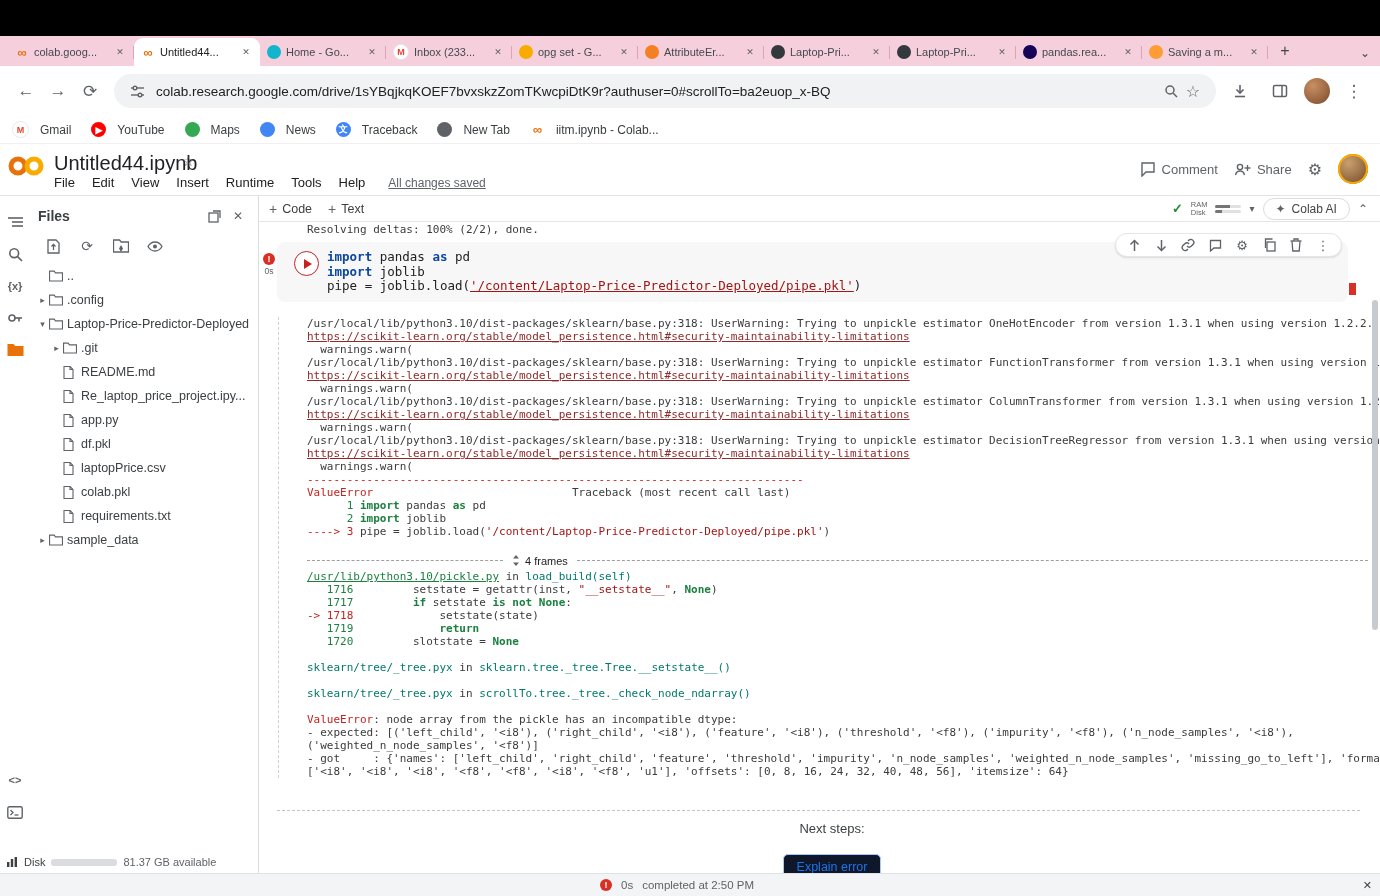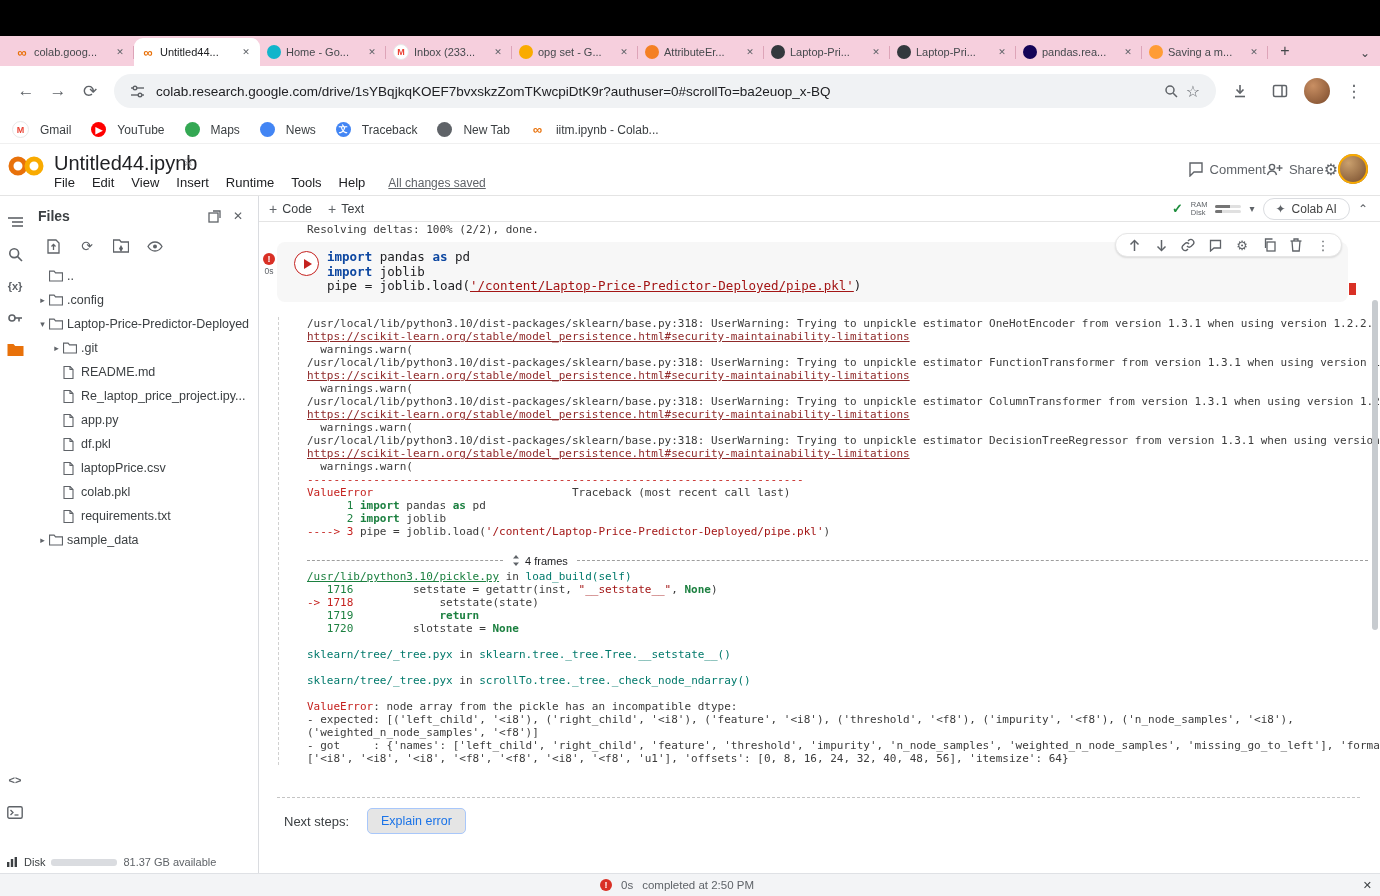--- a/index.html
+++ b/index.html
@@ -36,21 +36,21 @@
                  align-items:center;padding-left:12px;gap:20px;border-bottom:1px solid #f0f0f0;box-sizing:border-box;}
   .bm{display:flex;align-items:center;gap:6px;font-size:12px;color:#3c4043;}
   .bm .fav{width:15px;height:15px;}
   
   .colab-header{position:absolute;top:144px;left:0;right:0;height:52px;background:#fff;border-bottom:1px solid #e4e4e4;box-sizing:border-box;}
   .colab-logo{position:absolute;left:8px;top:10px;}
   .nb-title{position:absolute;left:54px;top:8px;font-size:20px;color:#202124;}
   .nb-star{position:absolute;left:182px;top:9px;font-size:14px;color:#5f6368;}
   .menu-row{position:absolute;left:54px;top:31px;display:flex;gap:17px;font-size:13px;color:#202124;align-items:center;}
   .save-status{font-size:12px;color:#5f6368;text-decoration:underline;margin-left:6px;}
-  .header-right{position:absolute;right:12px;top:10px;display:flex;align-items:center;color:#5f6368;}
+  .header-right{position:absolute;right:12px;top:10px;display:flex;align-items:center;gap:16px;color:#5f6368;}
   .hr-item{display:flex;align-items:center;gap:6px;font-size:13px;color:#5f6368;}
   .avatar-lg{width:30px;height:30px;border-radius:50%;background:radial-gradient(circle at 35% 30%,#caa06e,#6e4426);box-shadow:0 0 0 2px #f9ab00 inset;}
   
   .workspace{position:absolute;top:196px;left:0;right:0;bottom:22px;background:#fff;}
   .rail{position:absolute;left:0;top:10px;width:30px;bottom:0;}
   .rail-btn{width:30px;height:32px;display:flex;align-items:center;justify-content:center;color:#5f6368;
             font-size:11px;font-weight:bold;}
   .rail-bottom{position:absolute;bottom:46px;left:0;}
   .files-panel{position:absolute;left:30px;top:0;width:228px;bottom:24px;box-sizing:border-box;}
   .fp-header{display:flex;align-items:center;padding:10px 8px 4px 8px;}
@@ -105,23 +105,23 @@
   .seg-r{color:#c5221f;}
   .seg-g{color:#1c8040;} .seg-b{color:#1c8040;font-weight:bold;}
   .seg-gl{color:#1c8040;text-decoration:underline;}
   .seg-t{color:#00796b;}
   .seg-o{color:#a31515;}
   .frames-row{display:flex;align-items:center;height:17px;margin:1px 0;}
   .fr-line{border-top:1px dashed #9e9e9e;height:0;}
   .fr-left{width:196px;} .fr-right{flex:1;margin-right:12px;}
   .fr-btn{display:flex;align-items:center;gap:5px;padding:0 9px;font-size:11px;color:#202124;}
   .cell-end{border-top:1px dashed #c4c4c4;margin:32px 20px 0 18px;}
-  .next-steps{display:flex;align-items:center;margin:10px 0 0 25px;gap:18px;}
+  .next-steps{display:flex;align-items:center;margin:10px 0 0 25px;gap:18px;flex-direction:column;}
   .ns-label{font-size:13px;color:#3c4043;}
-  .explain-btn{border:1px solid #a8c7fa;border-radius:5px;color:#1a73e8;font-size:12.5px;padding:5px 13px;background:#e5e5e5;}
+  .explain-btn{border:1px solid #a8c7fa;border-radius:5px;color:#1a73e8;font-size:12.5px;padding:5px 13px;background:#0f172a;}
   .main-scrollbar{position:absolute;right:2px;top:104px;width:6px;height:330px;background:#c7cbcf;border-radius:3px;}
   
   .status-bar{position:absolute;left:0;right:0;bottom:0;height:22px;background:#f3f4f6;border-top:1px solid #dfe1e5;}
   .status-center{position:absolute;left:600px;top:0;height:22px;display:flex;align-items:center;gap:9px;
                  font-size:11.5px;color:#5f6368;}
   .status-close{position:absolute;right:8px;top:0;height:22px;display:flex;align-items:center;font-size:11px;color:#3c4043;}
   svg{display:block;}
 </style>
 </head>
 <body>
@@ -643,20 +643,21 @@
                       <path d="M4 0l3 3.5H1z" fill="#5f6368"></path>
                       <path d="M4 11L1 7.5h6z" fill="#5f6368"></path>
                     </svg>
                   </span>
                   <span>4 frames</span>
                 </span>
                 <span class="fr-line fr-right"></span>
               </div>
               <div class="out-line"><span class="seg-gl">/usr/lib/python3.10/pickle.py</span><span class="seg-p"> in </span><span class="seg-t">load_build(self)</span></div>
               <div class="out-line"><span class="seg-g">   1716</span><span class="seg-p">         setstate = getattr(inst, </span><span class="seg-o">"__setstate__"</span><span class="seg-p">, </span><span class="seg-b">None</span><span class="seg-p">)</span></div>
+              <div class="out-line"><span class="seg-g">   1717</span><span class="seg-p">         </span><span class="seg-b">if</span><span class="seg-p"> setstate </span><span class="seg-b">is</span><span class="seg-p"> </span><span class="seg-b">not</span><span class="seg-p"> </span><span class="seg-b">None</span><span class="seg-p">:</span></div>
               <div class="out-line"><span class="seg-r">-&gt; 1718</span><span class="seg-p">             setstate(state)</span></div>
               <div class="out-line"><span class="seg-g">   1719</span><span class="seg-p">             </span><span class="seg-b">return</span></div>
               <div class="out-line"><span class="seg-g">   1720</span><span class="seg-p">         slotstate = </span><span class="seg-b">None</span></div>
               <div class="out-line"></div>
               <div class="out-line"><span class="seg-t">sklearn/tree/_tree.pyx</span><span class="seg-p"> in </span><span class="seg-t">sklearn.tree._tree.Tree.__setstate__()</span></div>
               <div class="out-line"></div>
               <div class="out-line"><span class="seg-t">sklearn/tree/_tree.pyx</span><span class="seg-p"> in </span><span class="seg-t">scrollTo.tree._tree._check_node_ndarray()</span></div>
               <div class="out-line"></div>
               <div class="out-line"><span class="seg-r">ValueError</span><span class="seg-p">: node array from the pickle has an incompatible dtype:</span></div>
               <div class="out-line"><span class="seg-p">- expected: [('left_child', '&lt;i8'), ('right_child', '&lt;i8'), ('feature', '&lt;i8'), ('threshold', '&lt;f8'), ('impurity', '&lt;f8'), ('n_node_samples', '&lt;i8'),</span></div>

